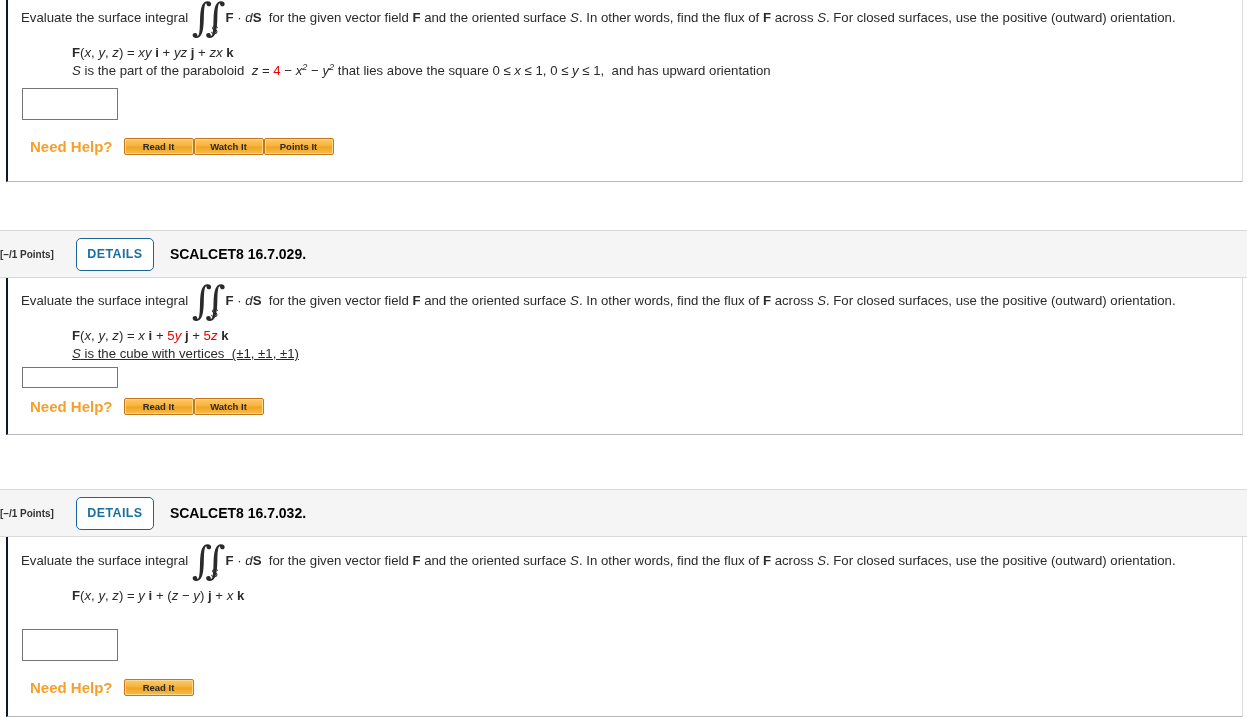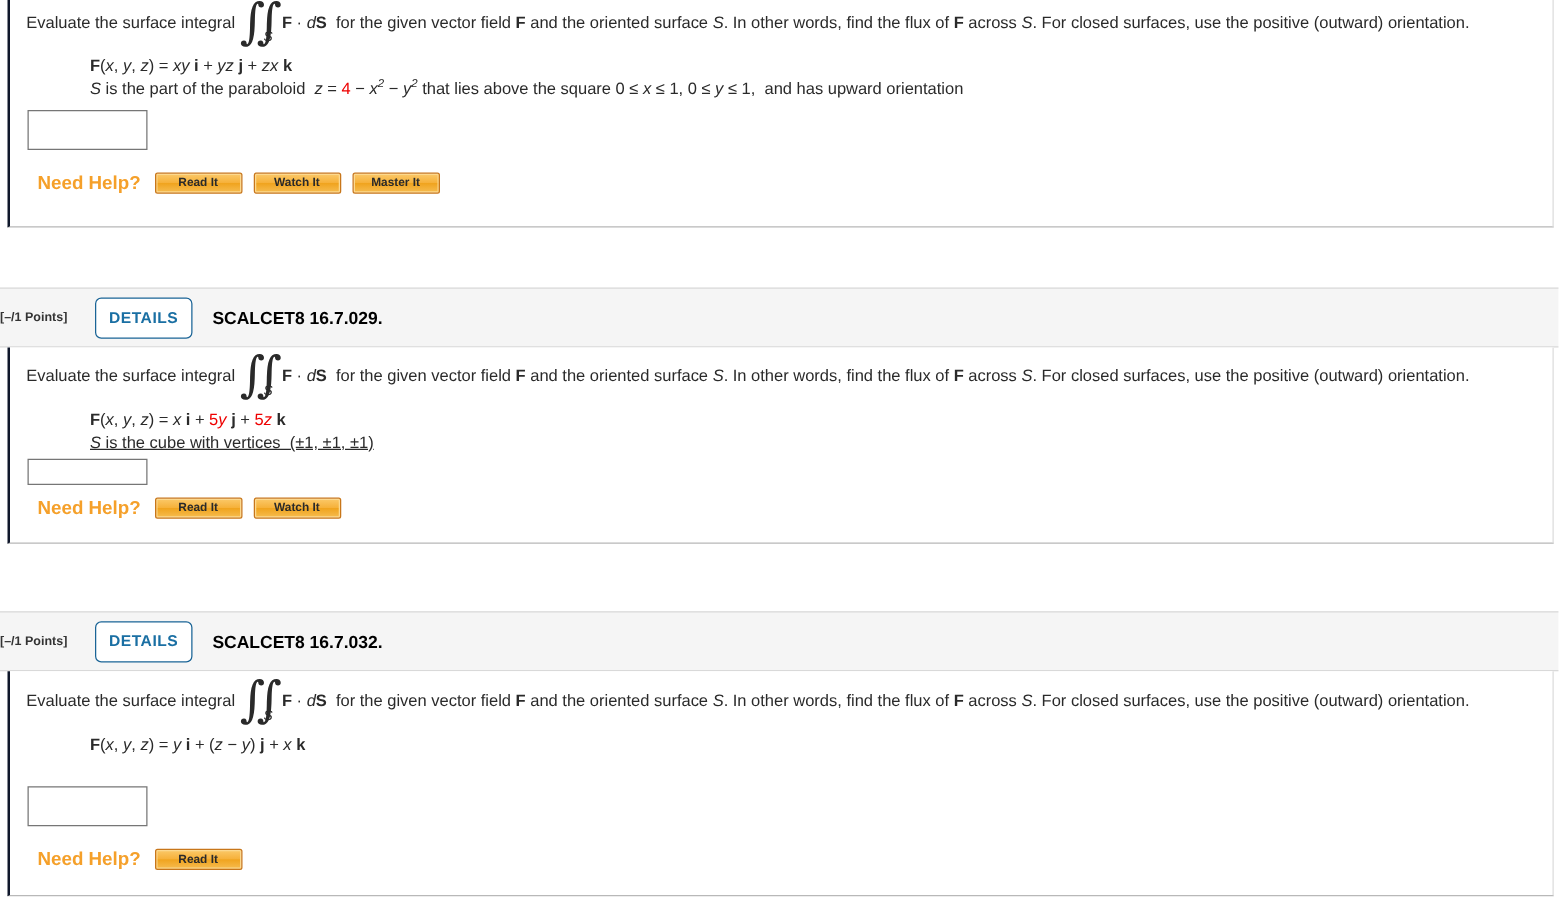--- a/index.html
+++ b/index.html
@@ -132,21 +132,20 @@
   .needhelp-label {
     font-size: 15px;
     font-weight: bold;
     color: #f5a02a;
     margin-right: 11px;
     white-space: nowrap;
   }
   .help-btn {
     width: 70px;
     height: 17px;
-    margin-right: 9px;
     border: 1px solid #c8761a;
     border-radius: 2px;
     background: linear-gradient(to bottom, #fbc96a 0%, #f6b13a 48%, #f0a41f 52%, #f6bc50 100%);
     box-shadow: inset 0 0 0 1px #fcd98f;
     color: #2a2a2a;
     font-size: 9.5px;
     font-weight: bold;
     display: flex;
     align-items: center;
     justify-content: center;
@@ -193,21 +192,21 @@
       that lies above the square 0 ≤ <span class="var">x</span> ≤ 1, 0 ≤ <span class="var">y</span> ≤ 1,&nbsp;
       and has upward orientation
     </div>
 
     <div class="answer-box" style="left:14px; top:89px; width:96px; height:32px;"></div>
 
     <div class="needhelp-row" style="left:22px; top:139px;">
       <span class="needhelp-label">Need Help?</span>
       <button class="help-btn">Read It</button>
       <button class="help-btn">Watch It</button>
-      <button class="help-btn">Master It</button>
+      <button class="help-btn">Points It</button>
     </div>
   </div>
 
   <div class="q-header" style="top:230px;">
     <span class="points-label">[–/1 Points]</span>
     <button class="details-button">DETAILS</button>
     <span class="assignment-code">SCALCET8 16.7.029.</span>
   </div>
 
   <div class="q-panel" style="top:278px; height:157px;">

